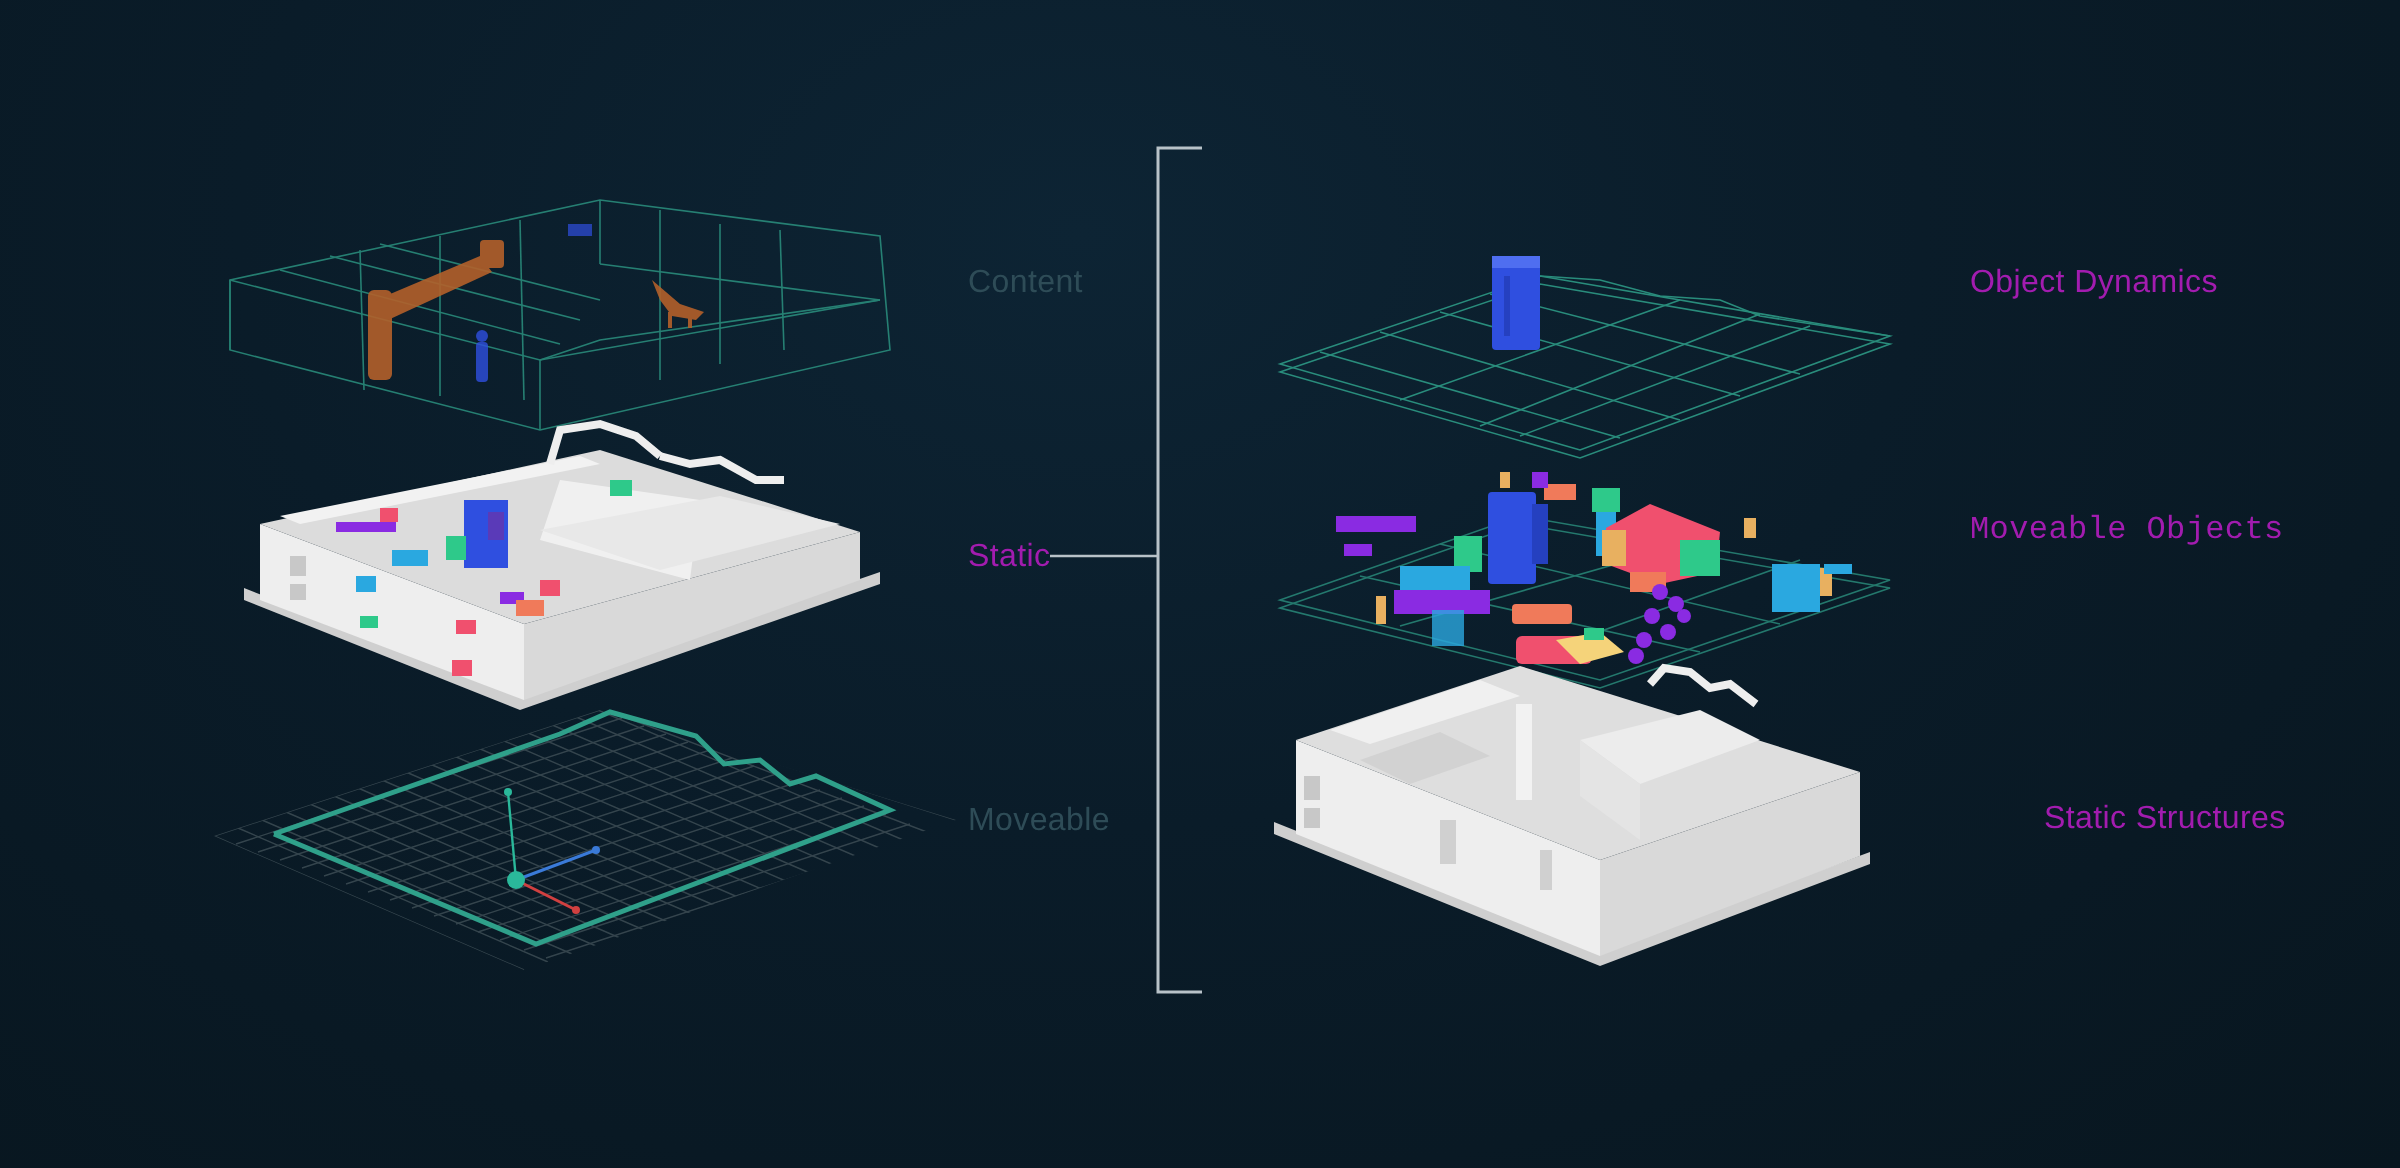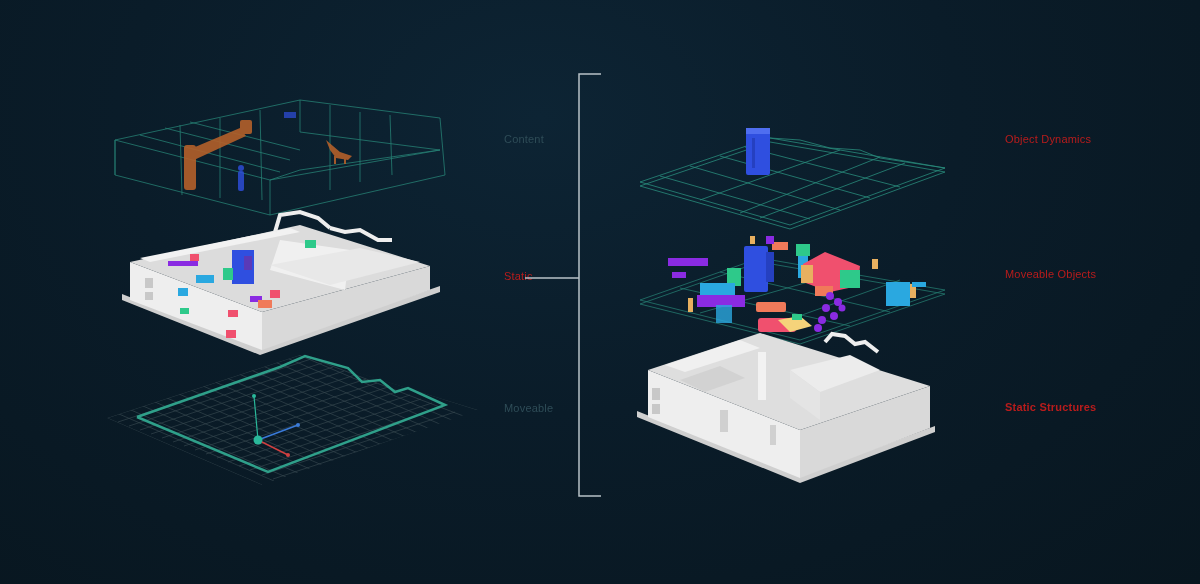--- a/index.html
+++ b/index.html
@@ -4,24 +4,24 @@
 <style>
   html, body { margin: 0; padding: 0; }
   body {
     width: 1200px; height: 584px; overflow: hidden;
     background: radial-gradient(ellipse at 45% 20%, #0d2434 0%, #0a1c29 45%, #08161f 100%);
     font-family: "Liberation Sans", "DejaVu Sans", sans-serif;
     position: relative;
   }
   .stage { position: absolute; inset: 0; }
   .label {
-    position: absolute; font-size: 11px; letter-spacing: 0.2px; white-space: nowrap; margin-left: 20px;
+    position: absolute; font-size: 16px; letter-spacing: 0.2px; white-space: nowrap;
   }
   .label.dim { color: #2e4c57; }
-  .label.bright { color: #b91c1c; }
+  .label.bright { color: #a21caf; }
   svg.layer { position: absolute; left: 0; top: 0; }
 </style>
 </head>
 <body>
 
 <div class="stage">
 
   <svg class="layer" width="1200" height="584">
     <g stroke="#2fa08a" stroke-width="0.8" fill="none" opacity="0.75">
 
@@ -258,16 +258,16 @@
     <g stroke="#eeeeee" stroke-width="4" fill="none">
       <polyline points="825,342 832,334 845,336 855,344 865,342 878,352"></polyline>
     </g>
     <rect x="652" y="388" width="8" height="12" fill="#c8c8c8"></rect>
     <rect x="652" y="404" width="8" height="10" fill="#c8c8c8"></rect>
     <rect x="720" y="410" width="8" height="22" fill="#d0d0d0"></rect>
     <rect x="770" y="425" width="6" height="20" fill="#d0d0d0"></rect>
   </svg>
 
   <div class="label bright" style="left:985px; top:133px;">Object Dynamics</div>
-  <div class="label bright" style="left:985px; top:268px;">Moveable Objects</div>
-  <div class="label bright" style="left:985px; top:401px;font-weight:bold;">Static Structures</div>
+  <div class="label bright" style="left:985px; top:256px;font-family:Liberation Mono, monospace;">Moveable Objects</div>
+  <div class="label bright" style="left:1022px; top:401px;">Static Structures</div>
 
 </div>
 
 </body></html>

